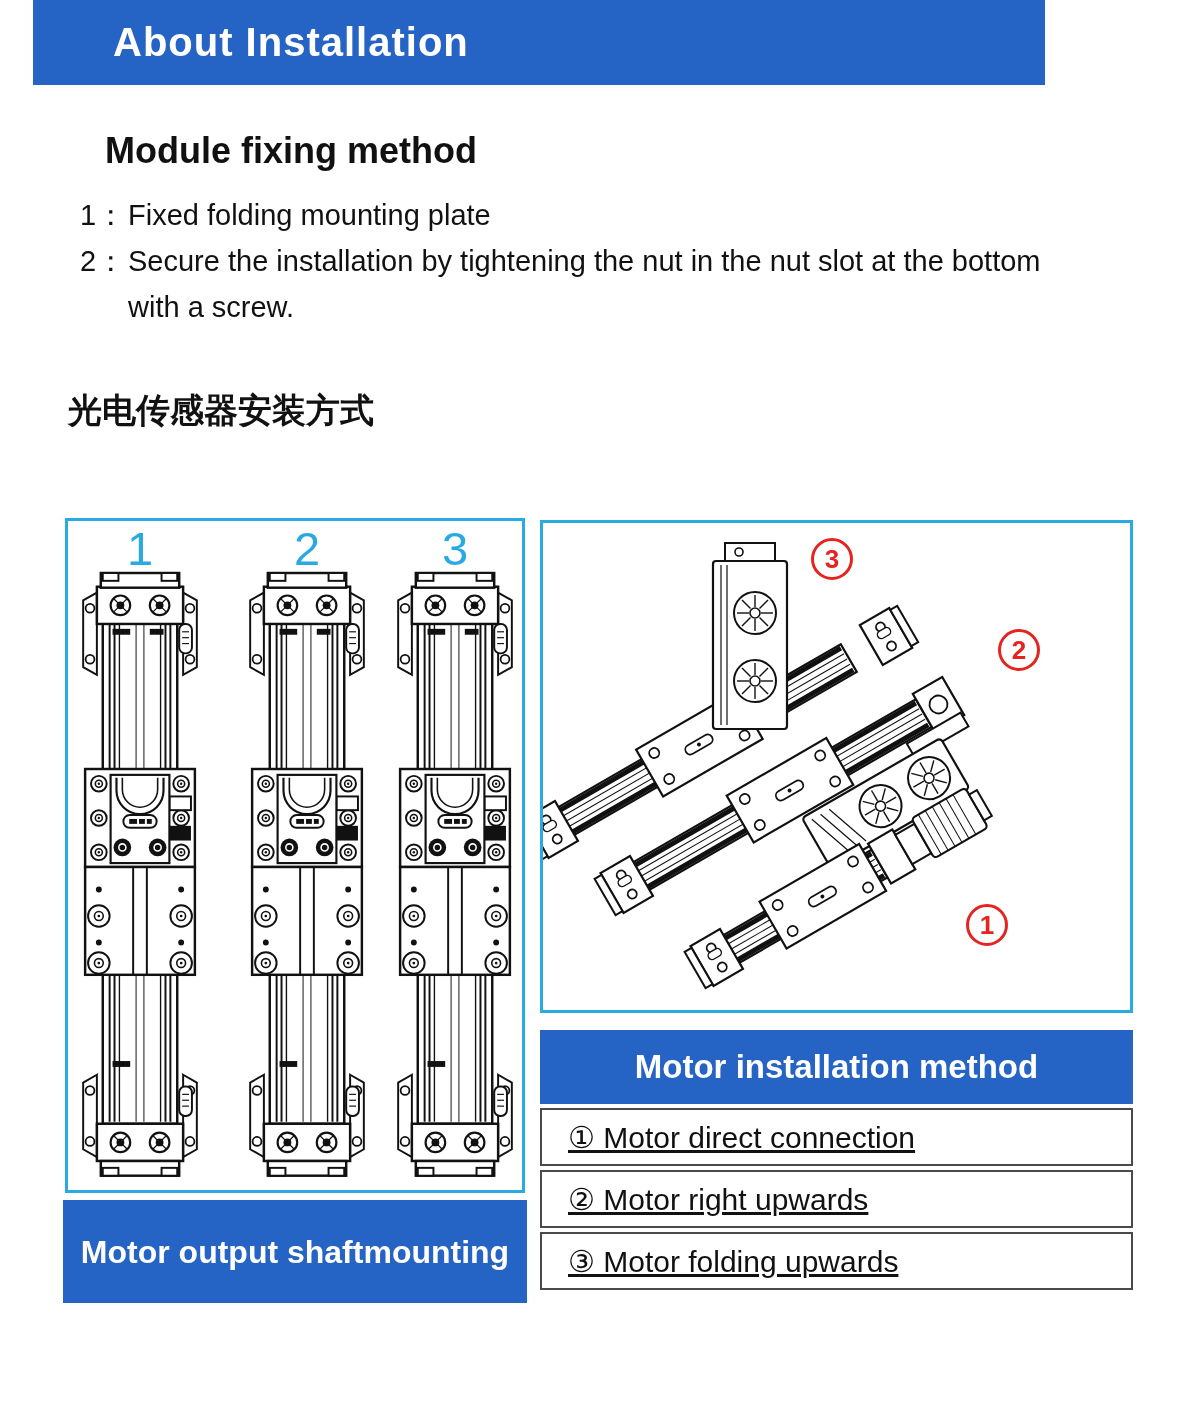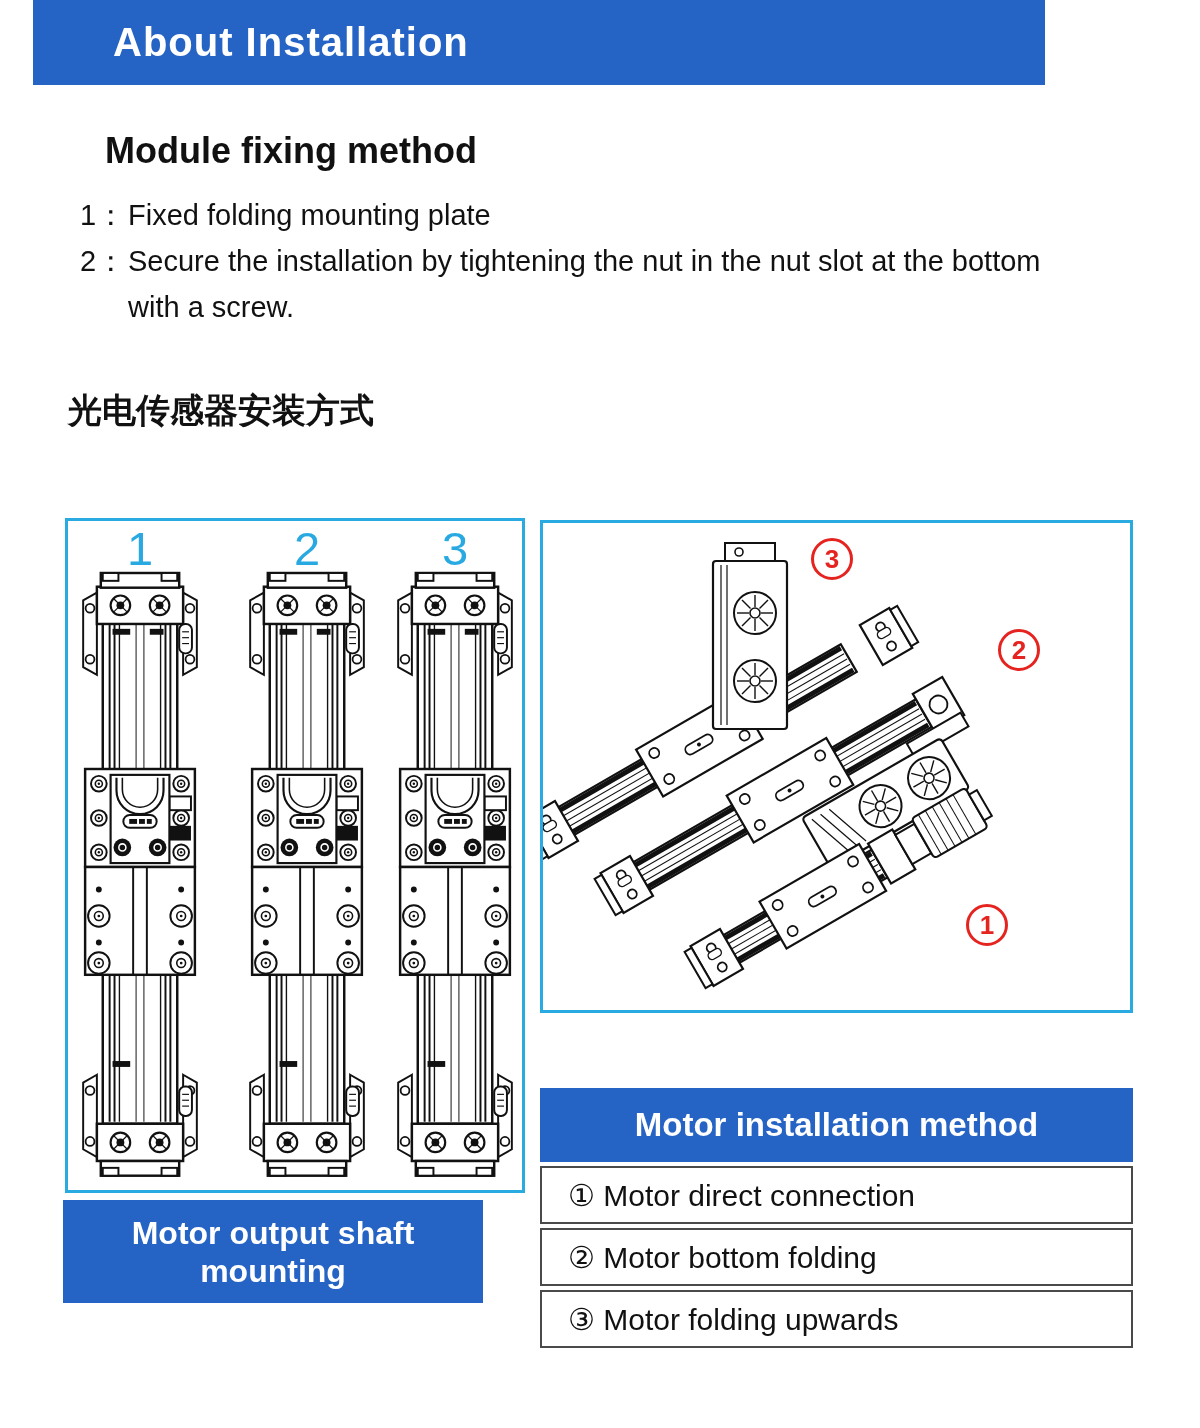--- a/index.html
+++ b/index.html
@@ -21,40 +21,40 @@
   
   .sec2-head{position:absolute;left:68px;top:388px;font-size:34px;font-weight:bold;}
   .sec2-body{position:absolute;left:80px;top:450px;font-size:29px;}
 
   
   .left-panel{position:absolute;left:65px;top:518px;width:454px;height:669px;
               border:3px solid #29abe2;background:#fff;}
   .mod-num{position:absolute;top:2px;transform:translateX(-50%);color:#29a9e2;
            font-size:47px;line-height:52px;}
   .mod-num.n1{left:72px;} .mod-num.n2{left:239px;} .mod-num.n3{left:387px;}
-  .left-caption{position:absolute;left:63px;top:1200px;width:420px;height:103px;background:#2563c4;
-                display:flex;flex-direction:column;align-items:center;justify-content:center;
+  .left-caption{position:absolute;left:63px;top:1200px;width:464px;height:103px;background:#2563c4;
+                display:flex;flex-direction:row;align-items:center;justify-content:center;
                 color:#fff;font-weight:bold;font-size:32px;line-height:38px;}
 
   
   .right-panel{position:absolute;left:540px;top:520px;width:587px;height:487px;
                border:3px solid #29abe2;background:#fff;}
   .red-badge{position:absolute;width:36px;height:36px;border:3px solid #e52420;border-radius:50%;
              color:#e52420;font-size:26px;font-weight:bold;display:flex;align-items:center;
              justify-content:center;background:transparent;}
   .red-badge.b3{left:268px;top:15px;}
   .red-badge.b2{left:455px;top:106px;}
   .red-badge.b1{left:423px;top:381px;}
 
   
-  .motor-table{position:absolute;left:540px;top:1088px;width:593px;}
+  .motor-table{position:absolute;left:540px;top:1030px;width:593px;}
   .motor-table .thead{height:74px;background:#2563c4;color:#fff;font-weight:bold;font-size:33px;
                       display:flex;align-items:center;justify-content:center;}
   .motor-table .trow{margin-top:4px;height:58px;border:2px solid #4a4a4a;background:#fff;
-                     display:flex;align-items:center;font-size:30px;padding-left:26px;box-sizing:border-box;}
+                     display:flex;align-items:center;font-size:30px;padding-left:26px;box-sizing:border-box;text-decoration:underline;}
 
   svg{display:block;}
 </style>
 </head>
 <body>
 
 <div id="page">
 
   <div class="top-bar">
     <span class="title">About Installation</span>
@@ -315,17 +315,17 @@
     </svg>
 
     <div class="red-badge b3">3</div>
     <div class="red-badge b2">2</div>
     <div class="red-badge b1">1</div>
   </div>
 
   <div class="motor-table">
     <div class="thead">Motor installation method</div>
     <div class="trow">① Motor direct connection</div>
-    <div class="trow">② Motor bottom folding</div>
+    <div class="trow">② Motor right upwards</div>
     <div class="trow">③ Motor folding upwards</div>
   </div>
 
 </div>
 
 </body></html>

